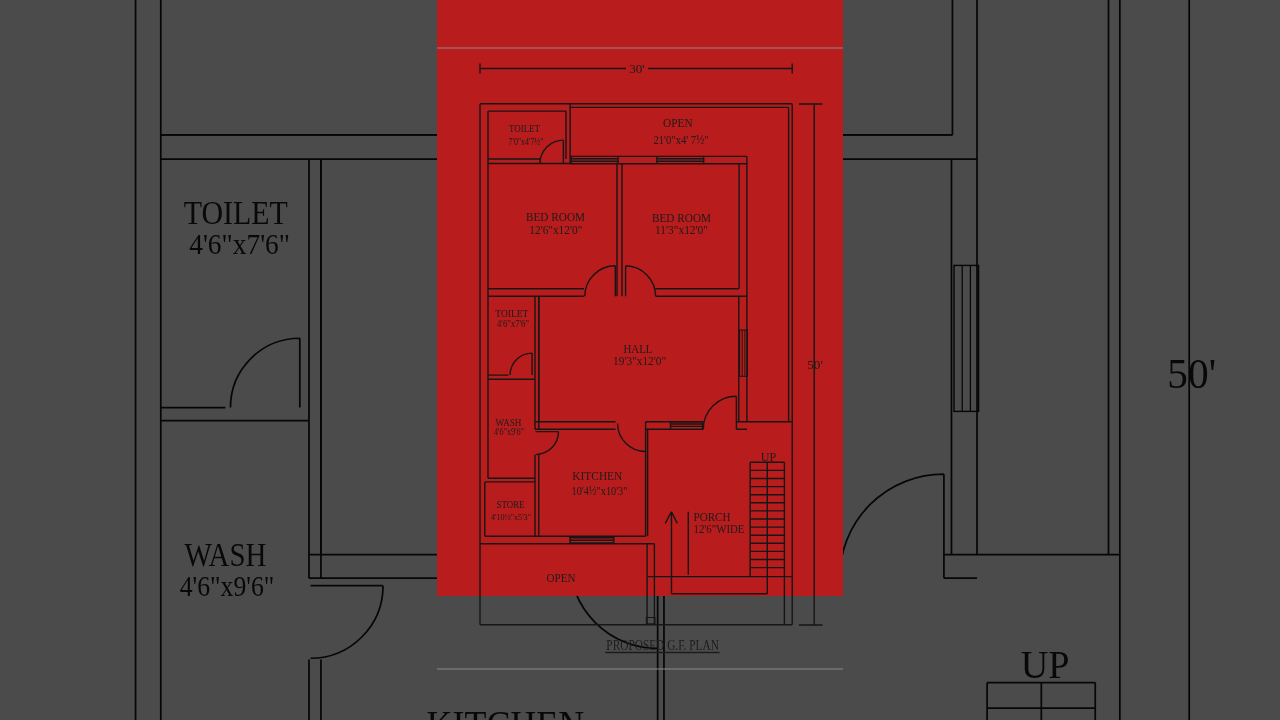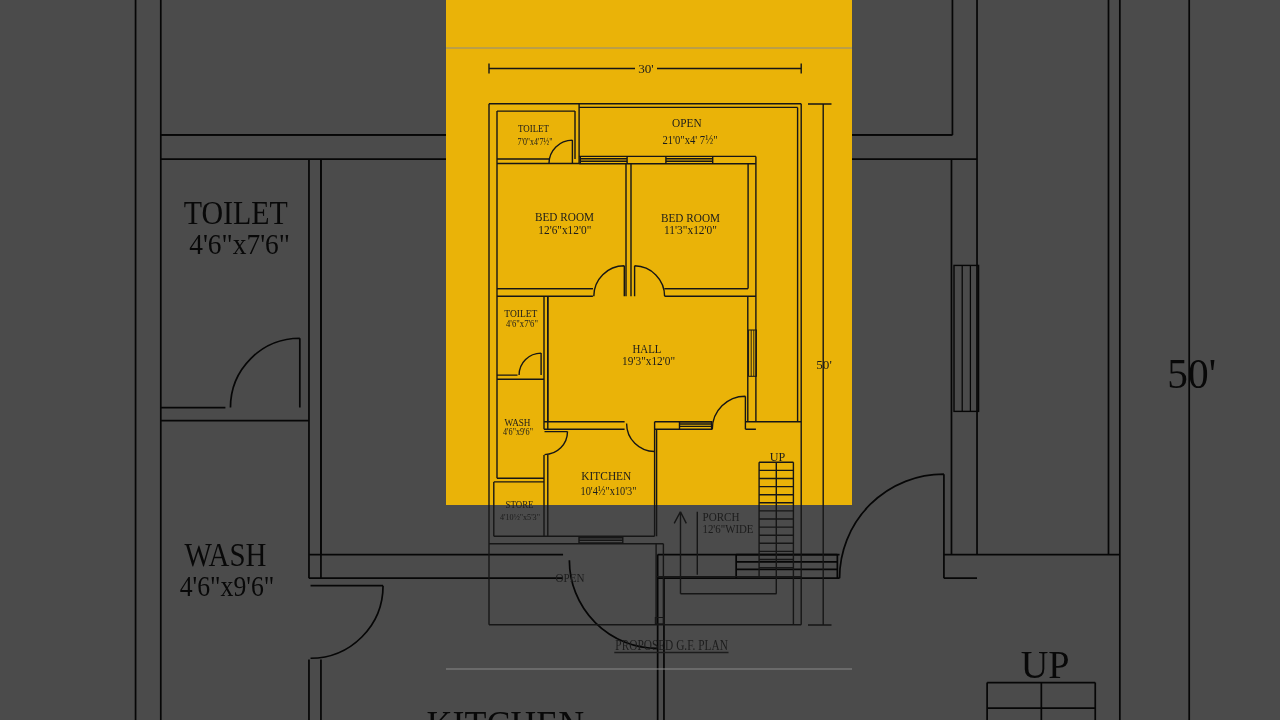--- a/index.html
+++ b/index.html
@@ -1,20 +1,20 @@
 <!DOCTYPE html>
 <html><head>
 <meta charset="utf-8">
 <style>
 html,body{margin:0;padding:0;background:#000;}
 #stage{position:relative;width:1280px;height:720px;overflow:hidden;background:#4a4a4a;font-family:"Liberation Serif",serif;}
 #bg{position:absolute;left:0;top:0;width:1280px;height:720px;overflow:hidden;background:#fff;}
 #bginner{position:absolute;left:0;top:-775px;width:1280px;height:2270px;filter:blur(0.5px);}
 #shade{position:absolute;left:0;top:0;width:1280px;height:720px;background:rgba(0,0,0,0.705);}
-#strip{position:absolute;left:437px;top:0;width:406px;height:505px;background:#eab308;margin-left:9px;}
+#strip{position:absolute;left:437px;top:0;width:406px;height:596px;background:#b91c1c;}
 svg{display:block;}
 text{font-family:"Liberation Serif",serif;fill:#1c1c1c;}
 </style>
 </head>
 <body>
 <div id="stage">
 
 <div id="bg">
 <div id="bginner">
         <svg width="1280" height="2270" viewBox="0 0 406 720">

